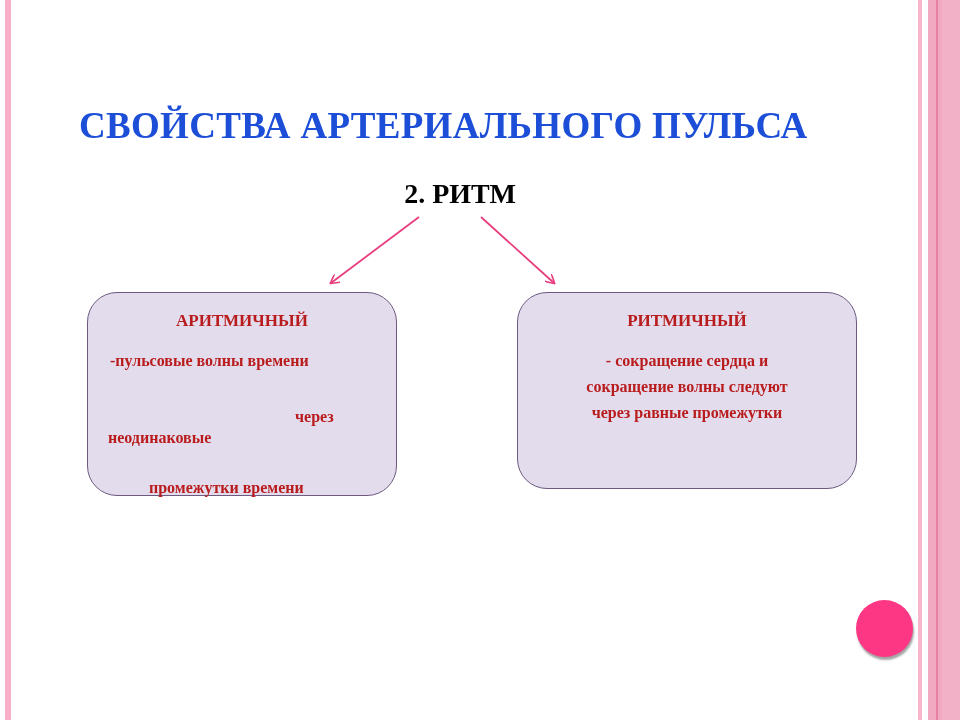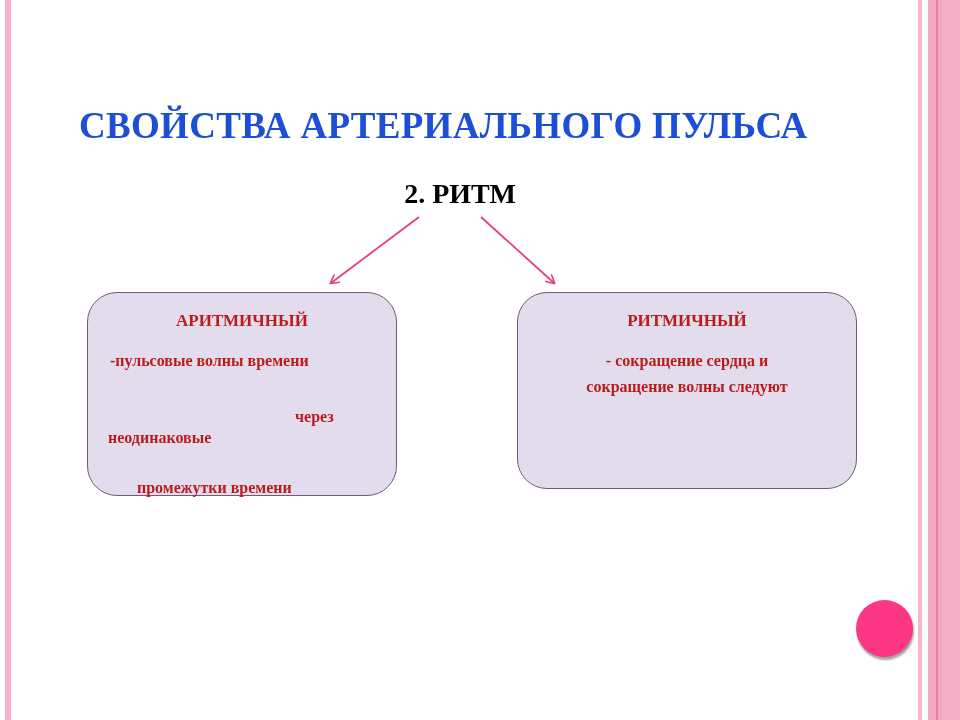--- a/index.html
+++ b/index.html
@@ -67,24 +67,25 @@
   </defs>
   <line x1="419" y1="217" x2="331" y2="283" stroke="#e83e7f" stroke-width="1.8" marker-end="url(#ah)"></line>
   <line x1="481" y1="217" x2="554" y2="283" stroke="#e83e7f" stroke-width="1.8" marker-end="url(#ah)"></line>
 </svg>
 
 <div class="box box-left">
   <div class="box-heading">АРИТМИЧНЫЙ</div>
   <div class="ln" style="left:22px; top:59px;">-пульсовые волны времени</div>
   <div class="ln" style="left:207px; top:115px;">через</div>
   <div class="ln" style="left:20px; top:136px;">неодинаковые</div>
-  <div class="ln" style="left:49px; top:186px;">промежутки времени</div>
+  <div class="ln" style="left:61px; top:186px;">промежутки времени</div>
 </div>
 
 <div class="box box-right">
   <div class="box-heading">РИТМИЧНЫЙ</div>
   <div class="body">
     <div>- сокращение сердца и</div>
     <div>сокращение волны следуют</div>
+    <div>через равные промежутки</div>
   </div>
 </div>
 
 <div class="dot"></div>
 
 </body></html>

